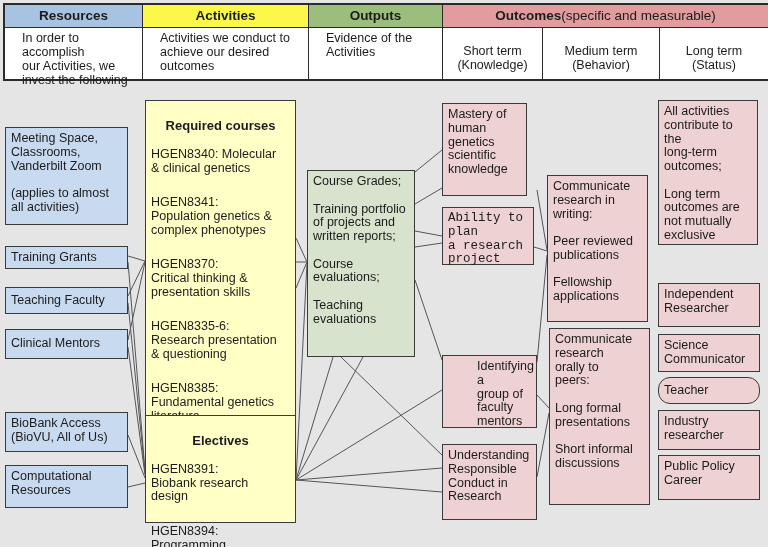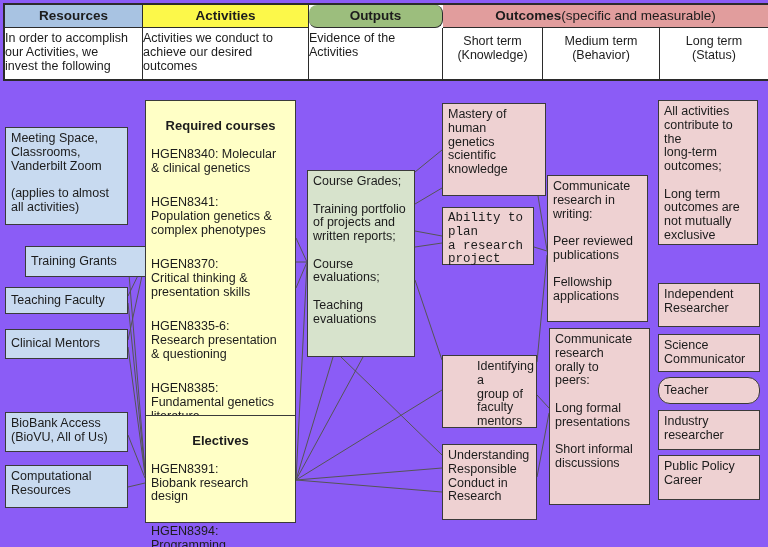--- a/index.html
+++ b/index.html
@@ -1,62 +1,62 @@
 <!DOCTYPE html>
 <html style="--blue-header: #a8c3e2; --blue-box: #c8daf0; --yellow-header: #fcf84a; --yellow-box: #ffffc6; --green-header: #9cbe7d; --green-box: #d7e3cc; --pink-header: #e19d9d; --pink-box: #eed1d2; --line: #555555;"><head>
 <meta charset="utf-8">
 <style>
   html,body{margin:0;padding:0;background:#fff;}
   #stage{
-    position:relative;width:768px;height:547px;background:#8b5cf6;
+    position:relative;width:768px;height:547px;background:#e5e5e5;
     font-family:"Liberation Sans","DejaVu Sans",sans-serif;color:#1c1c1c;overflow:hidden;
   }
   
   #connector-svg{position:absolute;left:0;top:0;width:768px;height:547px;z-index:0;}
   
   .header-table{
     position:absolute;left:3px;top:3px;z-index:2;display:grid;
     grid-template-columns:138px 166px 134px 100px 117px 108px;
     grid-template-rows:23px 51px;border:2px solid #2b2b2b;background:#fff;
   }
   .hcell{box-sizing:border-box;font-size:12.5px;line-height:1.12;white-space:pre-line;}
   .htitle{display:flex;align-items:center;justify-content:center;font-weight:bold;font-size:13.5px;border-bottom:1.5px solid #2b2b2b;}
   .br{border-right:1.5px solid #2b2b2b;}
-  .hdesc{padding:3px 4px 0 0;}
-  .hsub{padding:6px 2px 0 2px;text-align:center;}
+  .hdesc{padding:3px 4px 0 17px;}
+  .hsub{padding:16px 2px 0 2px;text-align:center;}
   .c-res{background:var(--blue-header,#a8c3e2);}
   .c-act{background:var(--yellow-header,#fcf84a);}
-  .c-out{background:var(--green-header,#9cbe7d);border-radius:8px;}
+  .c-out{background:var(--green-header,#9cbe7d);}
   .c-ocm{background:var(--pink-header,#e19d9d);grid-column:4/7;}
   .c-ocm .sfx{font-weight:normal;}
   
   .box{
     position:absolute;z-index:1;box-sizing:border-box;
     border:1.6px solid #3a3a3a;padding:4px 5px;
     font-size:12.5px;line-height:1.1;white-space:pre-line;
   }
   .vcenter{display:flex;align-items:center;}
   .blue{background:var(--blue-box,#c8daf0);}
   .yellow{background:var(--yellow-box,#ffffc6);}
   .green{background:var(--green-box,#d7e3cc);}
   .pink{background:var(--pink-box,#eed1d2);}
   .box-title{font-weight:bold;text-align:center;font-size:13px;margin:0 0 1px 0;}
   .box p{margin:0 0 7px 0;}
   .box p:last-child{margin-bottom:0;}
   
   #box-meeting{left:5px;top:127px;width:123px;height:98px;}
-  #box-training{left:5px;top:246px;width:123px;height:31px;margin-left:20px;}
+  #box-training{left:5px;top:246px;width:123px;height:23px;}
   #box-teaching{left:5px;top:287px;width:123px;height:27px;}
   #box-clinical{left:5px;top:329px;width:123px;height:30px;}
   #box-biobank{left:5px;top:412px;width:123px;height:40px;}
   #box-computational{left:5px;top:465px;width:123px;height:43px;}
   #box-required{left:145px;top:100px;width:151px;height:328px;}
   #box-electives{left:145px;top:415px;width:151px;height:108px;}
   #box-outputs{left:307px;top:170px;width:108px;height:187px;}
-  #box-mastery{left:442px;top:103px;width:104px;height:93px;}
+  #box-mastery{left:442px;top:103px;width:85px;height:93px;}
   #box-ability{left:442px;top:207px;width:92px;height:58px;font-family:Liberation Mono, monospace;}
   #box-identifying{left:442px;top:355px;width:95px;height:73px;padding-left:34px;}
   #box-understanding{left:442px;top:444px;width:95px;height:76px;}
   #box-writing{left:547px;top:175px;width:101px;height:147px;}
   #box-orally{left:549px;top:328px;width:101px;height:177px;}
   #box-allnote{left:658px;top:100px;width:100px;height:145px;}
   #box-independent{left:658px;top:283px;width:102px;height:44px;}
   #box-science{left:658px;top:334px;width:102px;height:38px;}
   #box-teacher{left:658px;top:377px;width:102px;height:27px;border-radius:12px;}
   #box-industry{left:658px;top:410px;width:102px;height:40px;}

